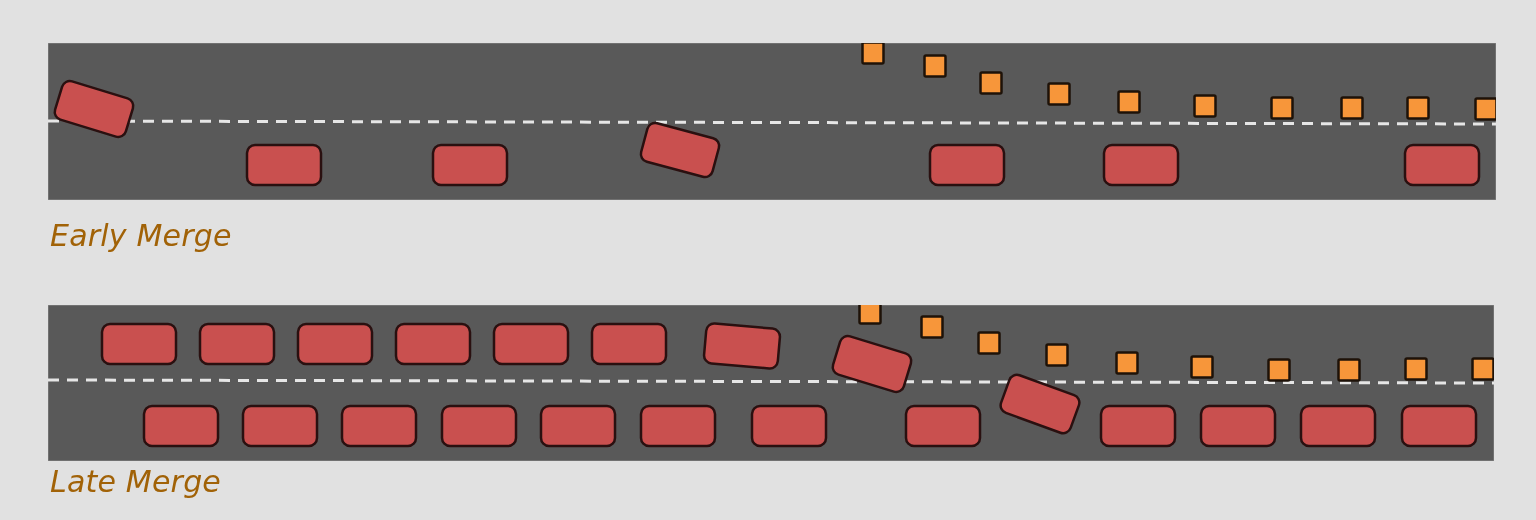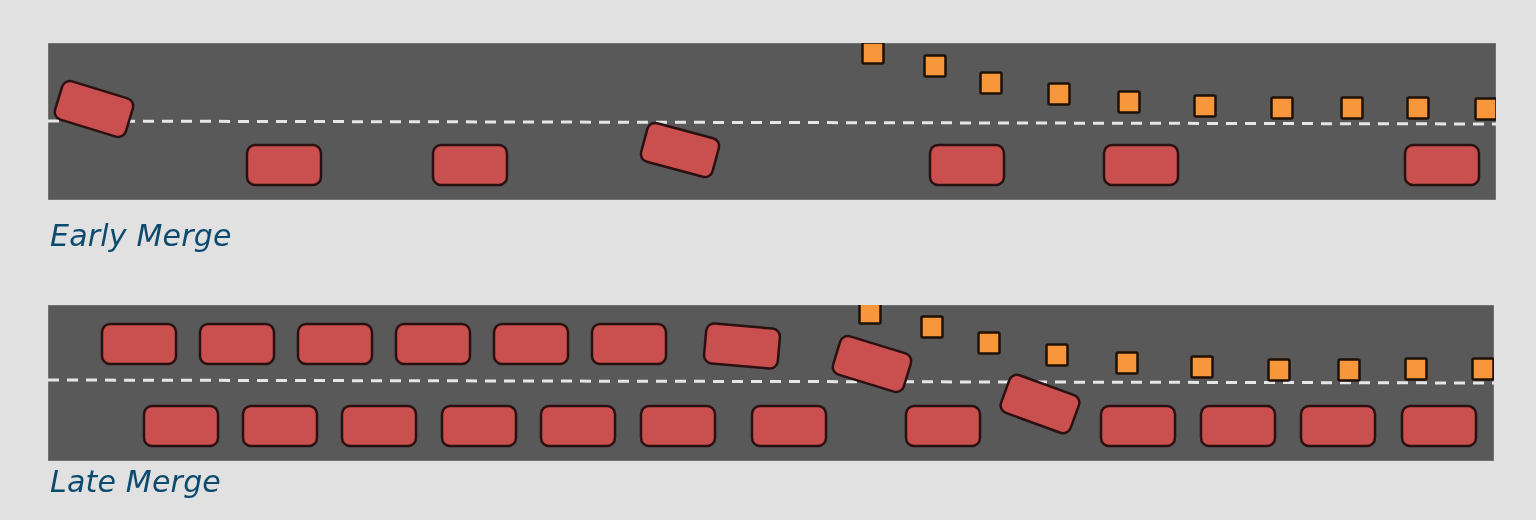--- a/index.html
+++ b/index.html
@@ -6,21 +6,21 @@
   body {
     width: 1536px; height: 520px; overflow: hidden;
     background: #e1e1e1;
     font-family: "Liberation Sans", sans-serif;
     position: relative;
   }
   #diagram { position: absolute; left: 0; top: 0; }
   .caption {
     position: absolute; left: 50px;
     font-family: "DejaVu Sans", sans-serif;
-    font-style: italic; font-size: 30px; color: #0c4a6e;
+    font-style: italic; font-size: 30px; color: #a16207;
     letter-spacing: 0.2px;
   }
   #cap-early { top: 218px; }
   #cap-late { top: 464px; }
 </style>
 </head>
 <body>
 
 <svg id="diagram" width="1536" height="520" viewBox="0 0 1536 520" xmlns="http://www.w3.org/2000/svg">
   <defs>

